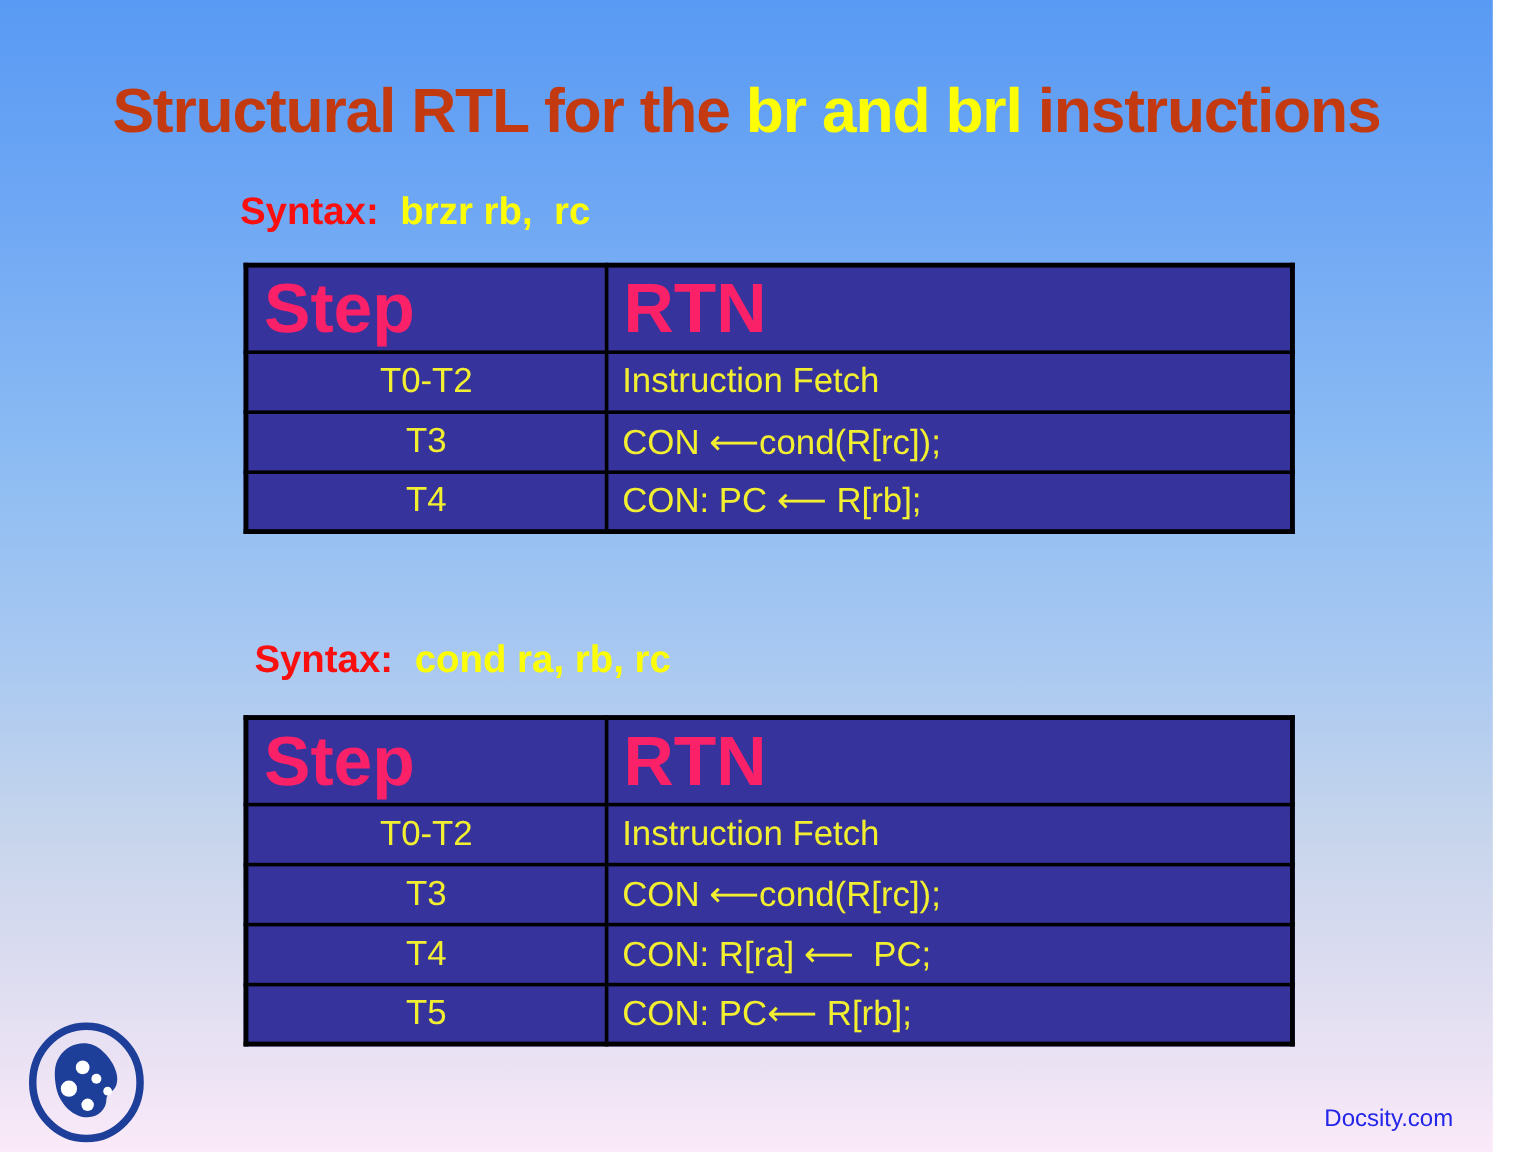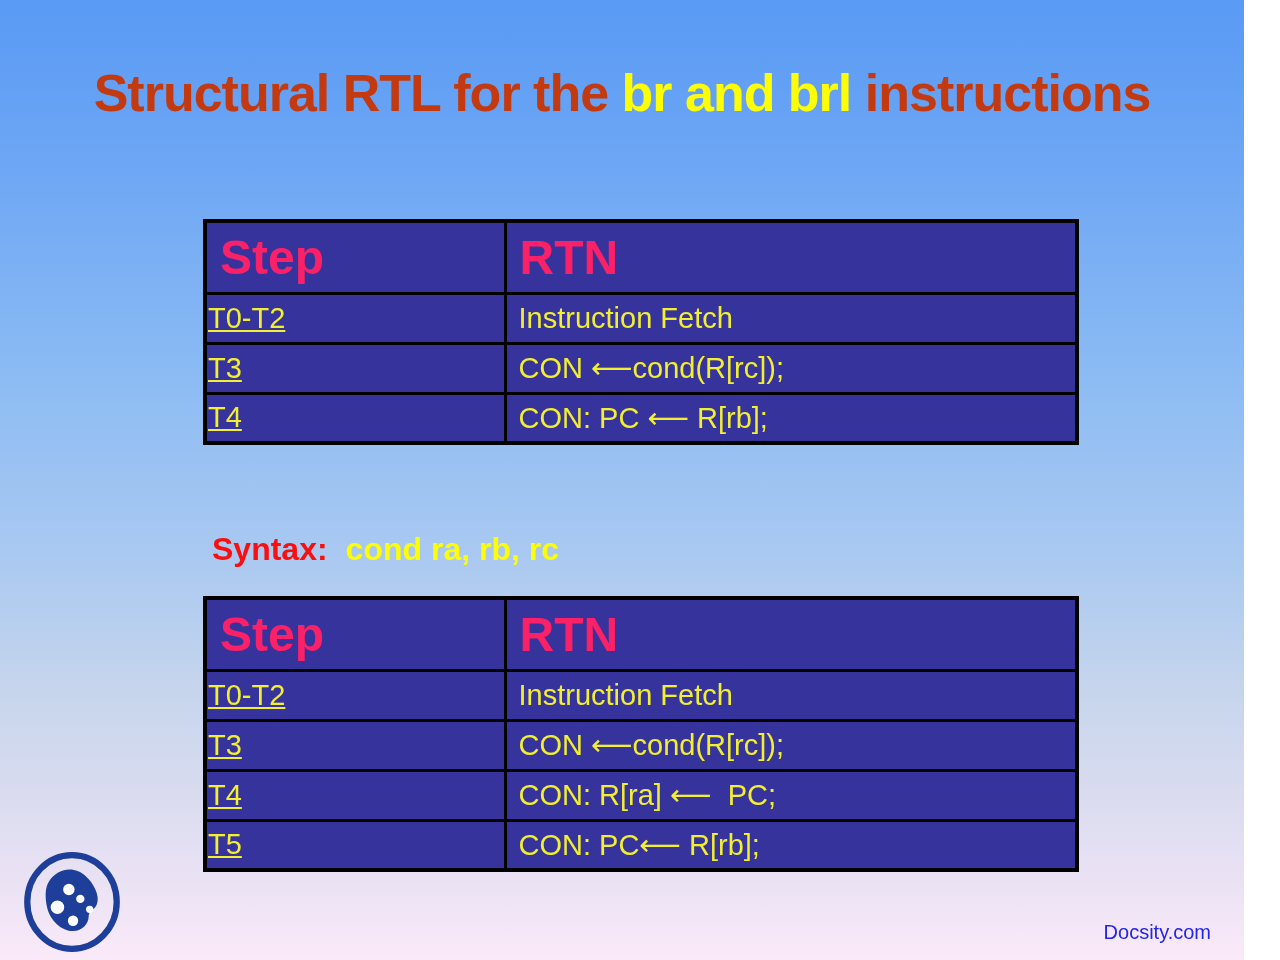--- a/index.html
+++ b/index.html
@@ -29,41 +29,42 @@
     border-collapse:collapse;table-layout:fixed;
     background:#37339c;border:4px solid #000;
   }
   .table-1{top:219px;}
   .table-2{top:596px;}
   .rtl-table th,.rtl-table td{border:3px solid #000;overflow:hidden;}
   .rtl-table col.c-step{width:300px;}
   .rtl-table thead tr{height:72px;}
   .rtl-table tbody tr{height:50px;}
   .rtl-table th{
-    font-size:48px;font-weight:bold;color:#fb2168;
+    font-size:58px;font-weight:bold;color:#fb2168;
     text-align:left;padding:0 0 0 13px;vertical-align:middle;
   }
   .rtl-table td{
     font-size:29px;color:#f2ef30;vertical-align:middle;
   }
-  .rtl-table td.step{text-decoration:underline;}
+  .rtl-table td.step{text-align:center;}
   .rtl-table td.rtn{text-align:left;padding-left:12px;white-space:pre;}
   .logo{position:absolute;left:20px;top:849px;width:104px;height:106px;}
   .brand{
     position:absolute;right:33px;top:921px;
     font-size:20px;color:#2325e8;cursor:pointer;
   }
 </style>
 </head>
 <body>
 
 <div class="slide">
 
   <h1 class="title"><span>Structural RTL for the </span><span class="hl">br and brl</span><span> instructions</span></h1>
 
+  <div class="syntax syntax-1"><span class="syntax-label">Syntax:</span><span class="syntax-value">brzr rb,  rc</span></div>
 
   <table class="rtl-table table-1">
     <colgroup>
         <col class="c-step">
         <col class="c-rtn">
       </colgroup>
     <thead>
       <tr>
         <th>Step</th>
         <th>RTN</th>

